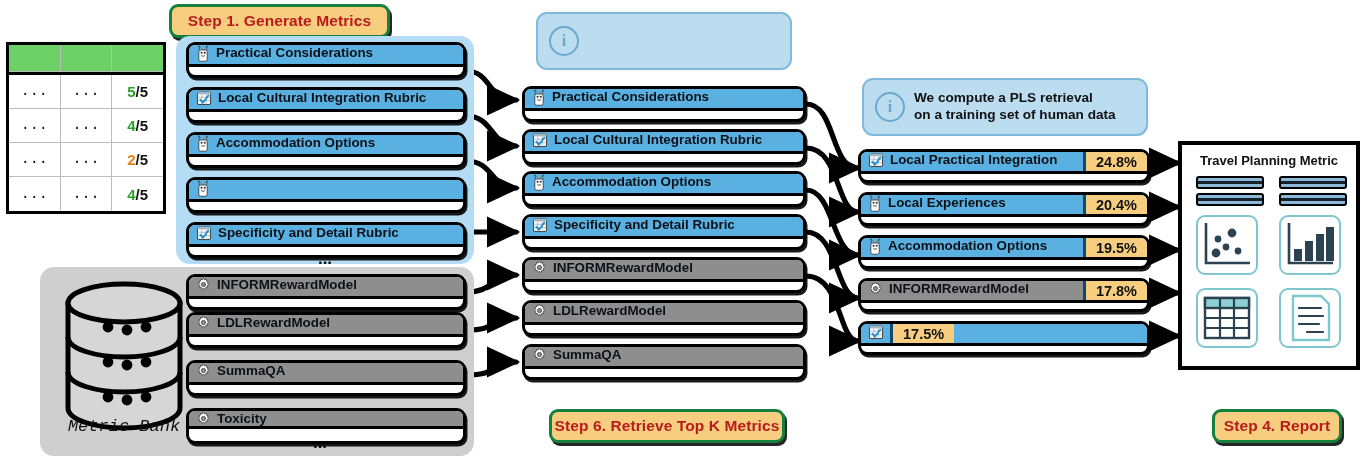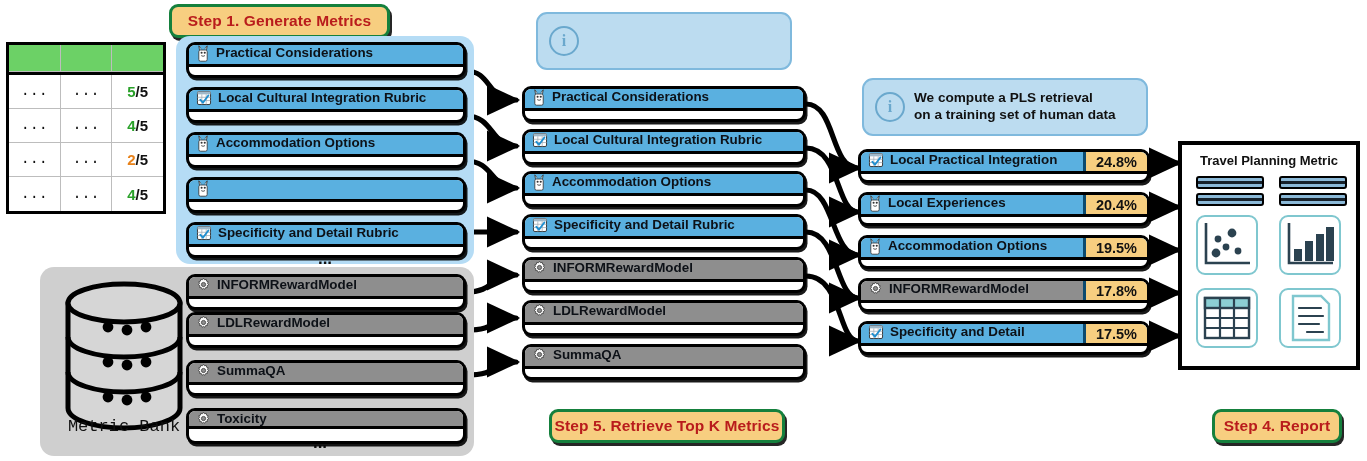--- a/index.html
+++ b/index.html
@@ -171,21 +171,21 @@
         <circle cx="127" cy="330" r="5.4"></circle>
         <circle cx="146" cy="327" r="5.4"></circle>
       <circle cx="108" cy="362" r="5.4"></circle>
         <circle cx="127" cy="365" r="5.4"></circle>
         <circle cx="146" cy="362" r="5.4"></circle>
       <circle cx="108" cy="397" r="5.4"></circle>
         <circle cx="127" cy="400" r="5.4"></circle>
         <circle cx="146" cy="397" r="5.4"></circle>
     </g>
   </svg>
-  <div class="bank-caption" style="left:40px;top:417px;width:168px;">Metric Bank</div>
+  <div class="bank-caption" style="left:40px;top:417px;width:168px;font-style:italic;">Metric Bank</div>
   <div class="panel-dots" style="left:180px;top:440px;width:280px;">...</div>
 
   <div class="card" style="left:186px;top:274px;width:280px;height:36px;">
     <div class="hdr hdr-gray" style="height:22px;">
       <span class="ico">
         <svg width="15" height="15" viewBox="0 0 24 24">
             <path fill="#fff" stroke="#333" stroke-width="1.2" d="M12 2l1.6 2.4 2.8-.6.5 2.8 2.7 1-1.3 2.5 1.8 2.2-2.3 1.7.4 2.8-2.9.2-1.2 2.6L12 18.3 9.9 19.6l-1.2-2.6-2.9-.2.4-2.8L3.9 12.3l1.8-2.2L4.4 7.6l2.7-1 .5-2.8 2.8.6z"></path>
             <circle cx="12" cy="12" r="3.4" fill="#8e8e8e" stroke="#333" stroke-width="1.2"></circle>
           </svg>
       </span>
@@ -383,21 +383,21 @@
     <div class="hdr hdr-gray" style="height:22px;">
       <span class="ico">
         <svg width="15" height="15" viewBox="0 0 24 24">
             <path fill="#fff" stroke="#333" stroke-width="1.2" d="M12 2l1.6 2.4 2.8-.6.5 2.8 2.7 1-1.3 2.5 1.8 2.2-2.3 1.7.4 2.8-2.9.2-1.2 2.6L12 18.3 9.9 19.6l-1.2-2.6-2.9-.2.4-2.8L3.9 12.3l1.8-2.2L4.4 7.6l2.7-1 .5-2.8 2.8.6z"></path>
             <circle cx="12" cy="12" r="3.4" fill="#8e8e8e" stroke="#333" stroke-width="1.2"></circle>
           </svg>
       </span>
       <span class="lbl">SummaQA</span>
     </div>
   </div>
-  <div class="step-pill" style="left:549px;top:409px;width:230px;height:28px;">Step 5. Retrieve Top K Metrics</div>
+  <div class="step-pill" style="left:549px;top:409px;width:230px;height:28px;">Step 6. Retrieve Top K Metrics</div>
 
   <div class="callout" style="left:862px;top:78px;width:286px;height:58px;">
     <div class="ic">i</div>
     <div class="tx">
       <div>We compute a PLS retrieval</div>
       <div>on a training set of human data</div>
     </div>
   </div>
 
   <div class="card" style="left:858px;top:149px;width:292px;height:34px;">
@@ -459,21 +459,20 @@
   <div class="card" style="left:858px;top:321px;width:292px;height:34px;">
     <div class="hdr hdr-blue" style="height:22px;">
       <span class="ico">
         <svg width="16" height="16" viewBox="0 0 22 22">
             <rect x="2" y="2" width="18" height="18" rx="2" fill="#fff" stroke="#333" stroke-width="1.3"></rect>
             <rect x="2" y="2" width="18" height="4" fill="#9fb8c9"></rect>
             <path d="M2 10 H20 M2 14.5 H20 M8 6 V20 M14 6 V20" stroke="#9aa7b0" stroke-width="1"></path>
             <path d="M6 13.5 L9.5 17.5 L17 7.5" stroke="#1f8fd0" stroke-width="2.6" fill="none" stroke-linecap="round" stroke-linejoin="round"></path>
           </svg>
       </span>
-      <span class="lbl">Specificity and Detail</span>
       <span class="pct">17.5%</span>
     </div>
   </div>
 
   <div class="report" style="left:1178px;top:141px;width:182px;height:229px;">
     <div class="report-title" style="top:8px;">Travel Planning Metric</div>
 
     <div class="rep-bar" style="left:14px;top:31px;width:68px;height:13px;">
         <div class="inner"></div>
       </div>

